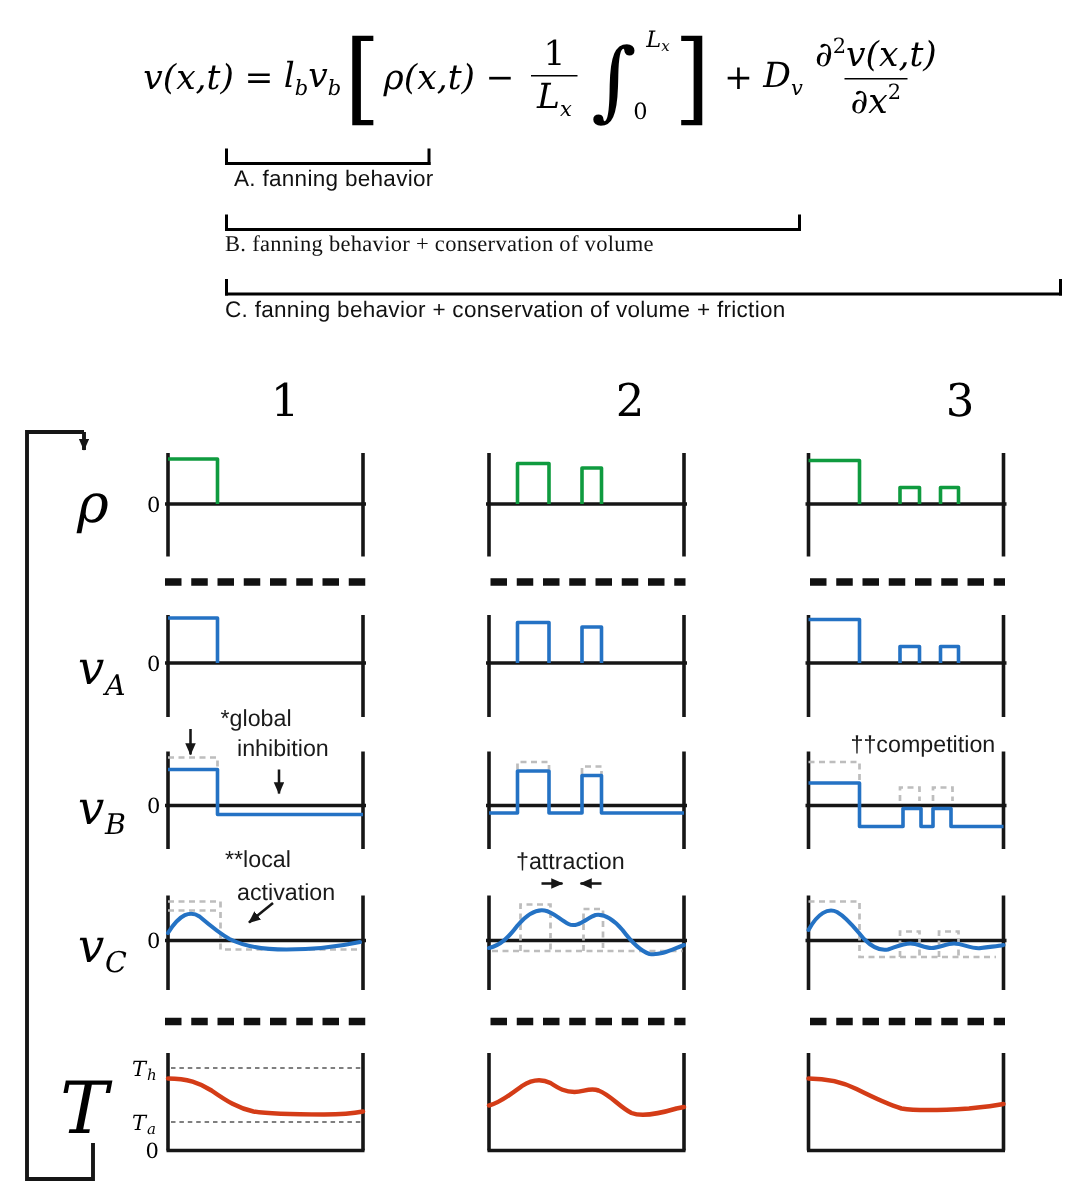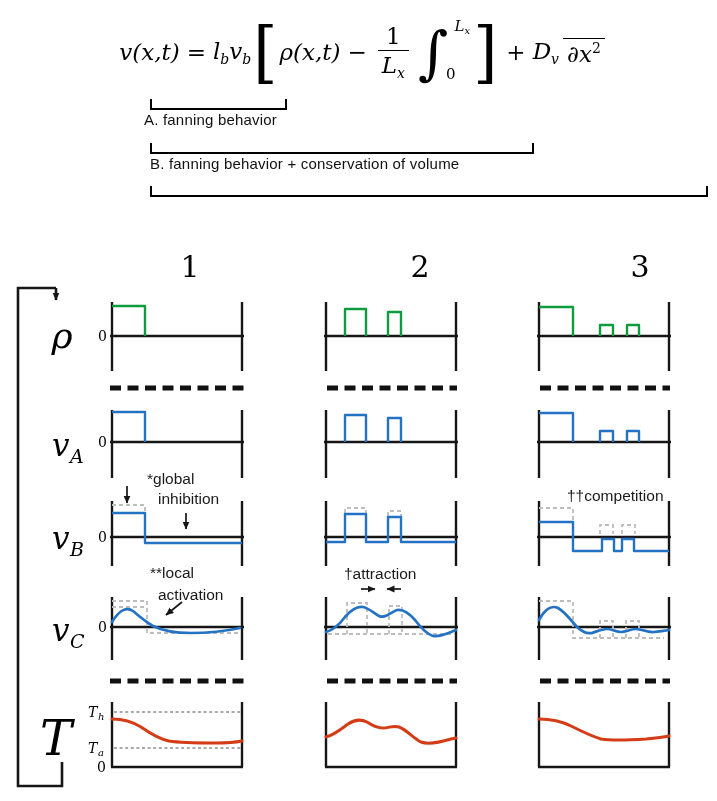--- a/index.html
+++ b/index.html
@@ -64,31 +64,33 @@
     </span>
     <span class="intwrap">
       <span class="intglyph rm">∫</span>
       <span class="intsup"><span>L</span><span class="sb2">x</span></span>
       <span class="intsub rm">0</span>
     </span>
     <span class="bigb">]</span>
     <span class="tok rm sp">+</span>
     <span class="tok"><span>D</span><span class="sb">v</span></span>
     <span class="frac">
+      <span class="num"><span>∂</span><span class="sp2">2</span><span>v(x,t)</span></span>
       <span class="den"><span>∂x</span><span class="sp2">2</span></span>
     </span>
   </div>
 
   <div class="brace" style="left:150px;top:99px;width:133px;"></div>
-  <div class="brace-label" style="left:144px;top:111px;">A. fanning behavior</div>
+  <div class="brace-label" style="left:156px;top:111px;">A. fanning behavior</div>
 
   <div class="brace" style="left:150px;top:143px;width:380px;"></div>
-  <div class="brace-label" style="left:150px;top:155px;">B. fanning behavior + conservation of volume</div>
+  <div class="brace-label" style="left:150px;top:155px;font-family:Liberation Serif, serif;">B. fanning behavior + conservation of volume</div>
 
   <div class="brace" style="left:150px;top:186px;width:554px;"></div>
+  <div class="brace-label" style="left:150px;top:198px;">C. fanning behavior + conservation of volume + friction</div>
 
   <svg class="fig" width="717" height="801" viewBox="0 0 717 801">
     <defs>
       <marker id="ah" markerUnits="userSpaceOnUse" markerWidth="10" markerHeight="9" refX="7.5" refY="3.5" orient="auto">
         <path d="M0,0 L8,3.5 L0,7 Z" fill="#161616"></path>
       </marker>
     </defs>
 
     <text class="hdr" x="190" y="277" text-anchor="middle">1</text>
     <text class="hdr" x="420" y="277" text-anchor="middle">2</text>

